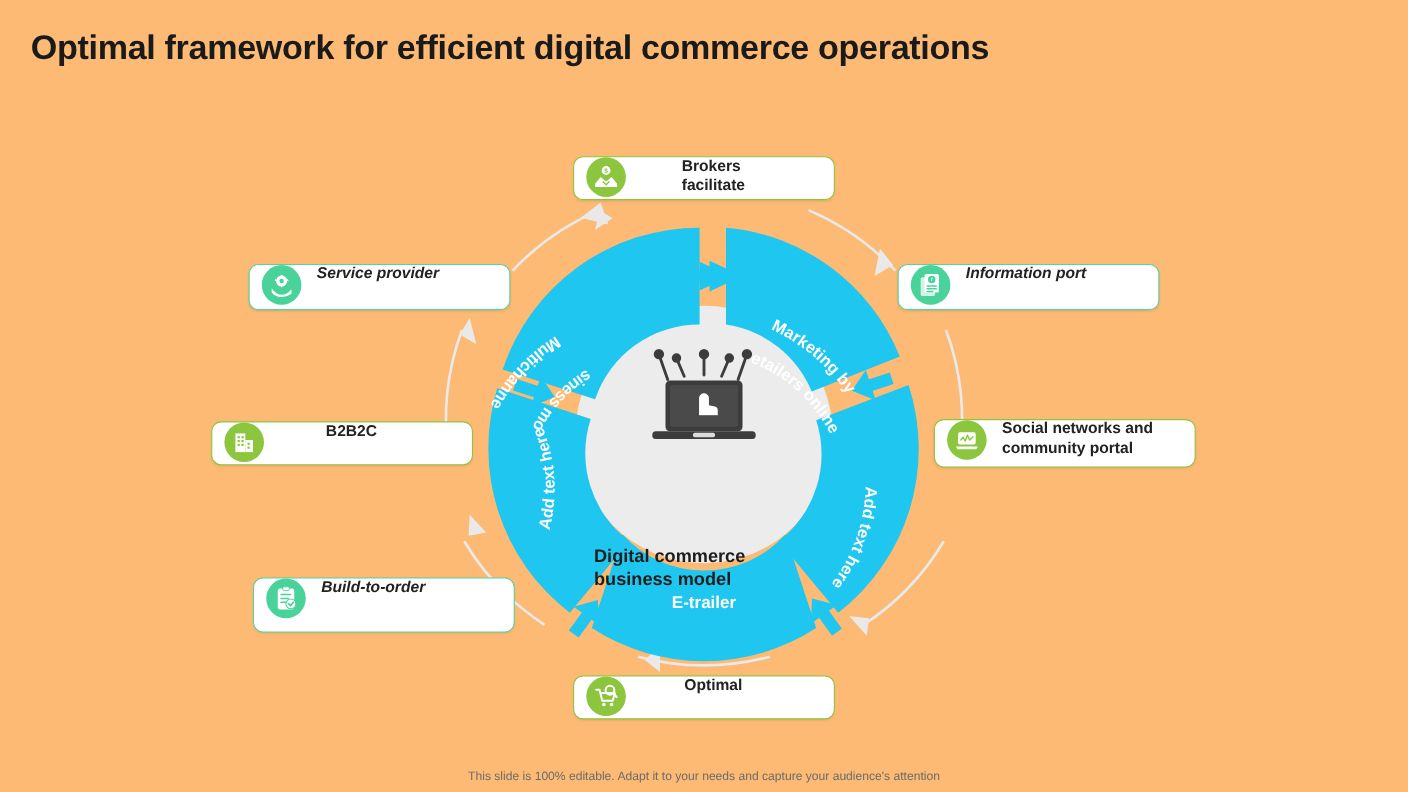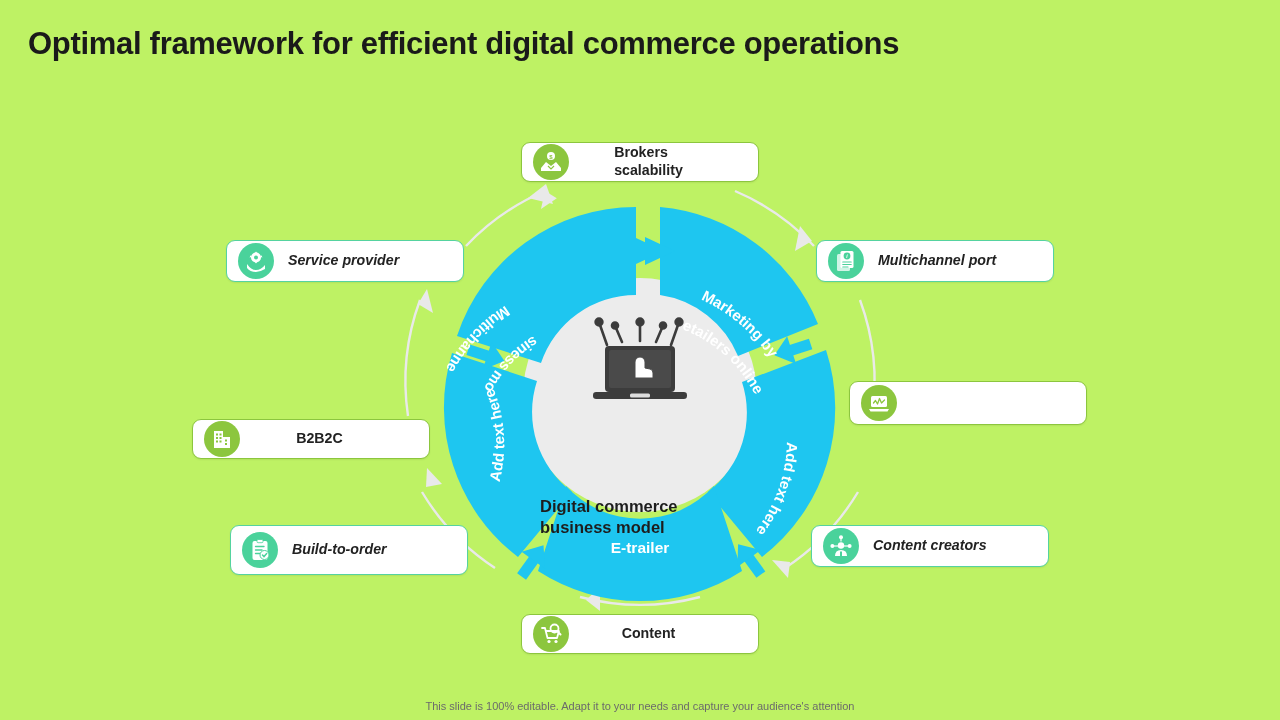--- a/index.html
+++ b/index.html
@@ -2,21 +2,21 @@
 <html><head>
 <meta charset="utf-8">
 <style>
   * { box-sizing: border-box; margin: 0; padding: 0; }
   html, body {
     width: 1280px; height: 720px;
     background: #ffffff;
     font-family: "Liberation Sans", sans-serif;
     overflow: hidden;
   }
-  #slide { position: relative; width: 1280px; height: 720px; background:#bef264; }
+  #slide { position: relative; width: 1280px; height: 720px; background:#fdba74; }
 
   
   .title {
     position: absolute; left: 28px; top: 26px;
     font-size: 31px; font-weight: bold; color: #1a1a1a;
     letter-spacing: -0.3px; white-space: nowrap;
   }
   .subtitle {
     position: absolute; left: 30px; top: 77px;
     font-size: 10.5px; color: #3a3a3a; white-space: nowrap;
@@ -34,21 +34,21 @@
 
   
   .center-text {
     position: absolute; left: 540px; top: 396px; width: 200px;
     text-align: left; font-size: 16.5px; font-weight: bold;
     color: #1d1d1d; line-height: 1.28; pointer-events: none;
   }
 
   
   .pill {
-    position: absolute; display: flex; align-items: center;
+    position: absolute; display: flex; align-items: flex-start;
     background: #ffffff; border-radius: 9px;
     border-width: 1.6px; border-style: solid;
     box-shadow: 0 1px 2px rgba(0,0,0,0.07);
   }
   .pill .ic {
     width: 36px; height: 36px; border-radius: 50%;
     flex: 0 0 36px; margin-left: 11px;
     display: flex; align-items: center; justify-content: center;
   }
   .pill .lbl {
@@ -225,37 +225,37 @@
     <div class="ic bg-green">
       <svg width="24" height="24" viewBox="0 0 24 24">
         <circle cx="12" cy="6" r="4" fill="#fff"></circle>
         <text x="12" y="8.6" font-size="6" text-anchor="middle" fill="#8cc63e" font-family="Liberation Sans, sans-serif" font-weight="bold">$</text>
         <path d="M2 18 L7 12 L12 16 L17 12 L22 18 L22 21 L2 21 Z" fill="#fff"></path>
         <path d="M9 16 L12 19 L15 16" fill="none" stroke="#8cc63e" stroke-width="1.2"></path>
       </svg>
     </div>
     <div class="lbl">
       <span>Brokers</span><br>
-      <span>scalability</span>
+      <span>facilitate</span>
     </div>
   </div>
 
   <div class="pill theme-mint" style="left:226px; top:240px; width:238px; height:42px;">
     <div class="ic bg-mint">
       <svg width="24" height="24" viewBox="0 0 24 24">
         <circle cx="12" cy="8.5" r="5" fill="#fff"></circle>
         <circle cx="12" cy="8.5" r="2" fill="#4ad29b"></circle>
         <path d="M12 2.6 L13.3 4.2 L10.7 4.2 Z M17.5 6.3 L16.2 8 L18.4 8.6 Z M6.5 6.3 L7.8 8 L5.6 8.6 Z M12 14.4 L10.7 12.8 L13.3 12.8 Z" fill="#fff"></path>
         <path d="M3 15 Q7 21 12 21 Q17 21 21 16 L21 20 Q16 23 12 23 Q6 23 3 19 Z" fill="#fff"></path>
       </svg>
     </div>
     <div class="lbl ml">Service provider</div>
   </div>
 
-  <div class="pill theme-green center-lbl" style="left:192px; top:383px; width:238px; height:40px;margin-top:36px;">
+  <div class="pill theme-green center-lbl" style="left:192px; top:383px; width:238px; height:40px;">
     <div class="ic bg-green">
       <svg width="24" height="24" viewBox="0 0 24 24">
         <rect x="4" y="4" width="9" height="17" fill="#fff"></rect>
         <rect x="13" y="10" width="7" height="11" fill="#fff"></rect>
         <g fill="#8cc63e">
           <rect x="6" y="6.5" width="2" height="2"></rect>
             <rect x="9.5" y="6.5" width="2" height="2"></rect>
           <rect x="6" y="10" width="2" height="2"></rect>
             <rect x="9.5" y="10" width="2" height="2"></rect>
           <rect x="6" y="13.5" width="2" height="2"></rect>
@@ -288,63 +288,49 @@
   <div class="pill theme-green center-lbl" style="left:521px; top:614px; width:238px; height:40px;">
     <div class="ic bg-green">
       <svg width="24" height="24" viewBox="0 0 24 24">
         <path d="M3 6 H6 L8.5 16 H18 L20 9 H7" fill="none" stroke="#fff" stroke-width="1.8" stroke-linecap="round" stroke-linejoin="round"></path>
         <circle cx="10" cy="19.5" r="1.6" fill="#fff"></circle>
           <circle cx="17" cy="19.5" r="1.6" fill="#fff"></circle>
         <circle cx="15.5" cy="6.5" r="4" fill="none" stroke="#fff" stroke-width="1.8"></circle>
         <path d="M18.4 9.4 L21.5 12.5" stroke="#fff" stroke-width="2" stroke-linecap="round"></path>
       </svg>
     </div>
-    <div class="lbl">Content</div>
+    <div class="lbl">Optimal</div>
   </div>
 
   <div class="pill theme-mint" style="left:816px; top:240px; width:238px; height:42px;">
     <div class="ic bg-mint">
       <svg width="24" height="24" viewBox="0 0 24 24">
         <rect x="3" y="5" width="13" height="17" rx="1.5" fill="#fff" opacity="0.75"></rect>
         <rect x="6.5" y="2" width="13" height="17" rx="1.5" fill="#fff"></rect>
         <circle cx="13" cy="7" r="3.4" fill="#4ad29b"></circle>
         <text x="13" y="8.7" font-size="5" text-anchor="middle" fill="#fff" font-family="Liberation Sans, sans-serif" font-weight="bold">i</text>
         <g stroke="#4ad29b" stroke-width="1.2" stroke-linecap="round">
           <path d="M8.8 13 H17.2"></path>
             <path d="M8.8 15.5 H17.2"></path>
             <path d="M8.8 18 H14"></path>
         </g>
       </svg>
     </div>
-    <div class="lbl ml">Multichannel port</div>
+    <div class="lbl ml">Information port</div>
   </div>
 
   <div class="pill theme-green" style="left:849px; top:381px; width:238px; height:44px;">
     <div class="ic bg-green">
       <svg width="24" height="24" viewBox="0 0 24 24">
         <rect x="4" y="5" width="16" height="11" rx="1.5" fill="#fff"></rect>
         <path d="M2 18 H22 L20.5 20.5 H3.5 Z" fill="#fff"></path>
         <polyline points="6.5,12 8.5,9.5 10.5,13 12.5,7.5 14.5,12 17.5,9" fill="none" stroke="#8cc63e" stroke-width="1.3" stroke-linecap="round" stroke-linejoin="round"></polyline>
       </svg>
     </div>
-  </div>
-
-  <div class="pill theme-mint" style="left:811px; top:525px; width:238px; height:42px;">
-    <div class="ic bg-mint">
-      <svg width="24" height="24" viewBox="0 0 24 24">
-        <g stroke="#fff" stroke-width="1.2">
-            <path d="M5 12 H9"></path>
-            <path d="M15 12 H19"></path>
-            <path d="M12 7.5 V5"></path>
-          </g>
-        <circle cx="12" cy="3.2" r="2" fill="#fff"></circle>
-        <circle cx="3.4" cy="12" r="2" fill="#fff"></circle>
-        <circle cx="20.6" cy="12" r="2" fill="#fff"></circle>
-        <circle cx="12" cy="11.5" r="3.2" fill="#fff"></circle>
-        <path d="M6 22 Q6 16 12 16 Q18 16 18 22 Z" fill="#fff"></path>
-        <rect x="11" y="17.5" width="2" height="4.5" fill="#4ad29b"></rect>
-      </svg>
-    </div>
-    <div class="lbl ml">Content creators</div>
-  </div>
+    <div class="lbl ml">
+      <span>Social networks and</span><br>
+      <span>community portal</span>
+    </div>
+  </div>
+
 
   <div class="footer">This slide is 100% editable. Adapt it to your needs and capture your audience's attention</div>
 </div>
 
 </body></html>

